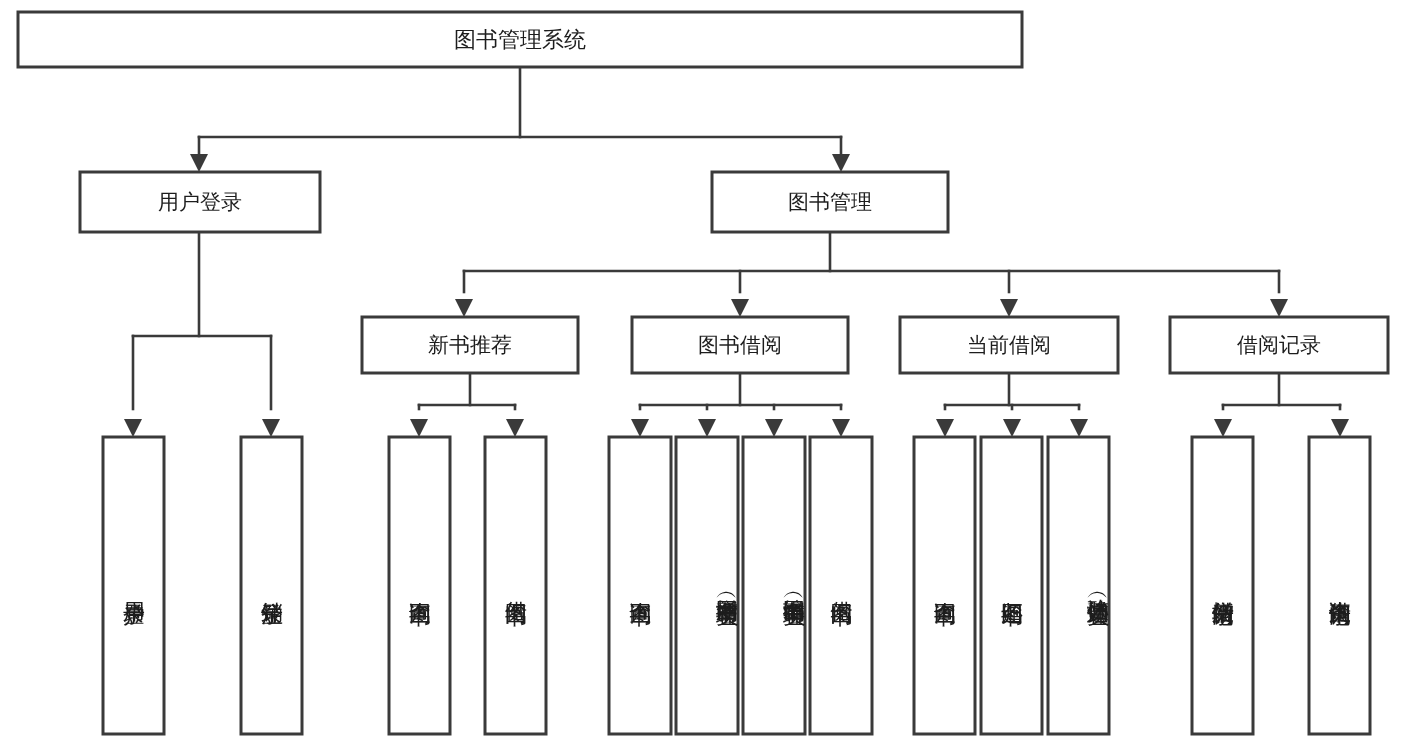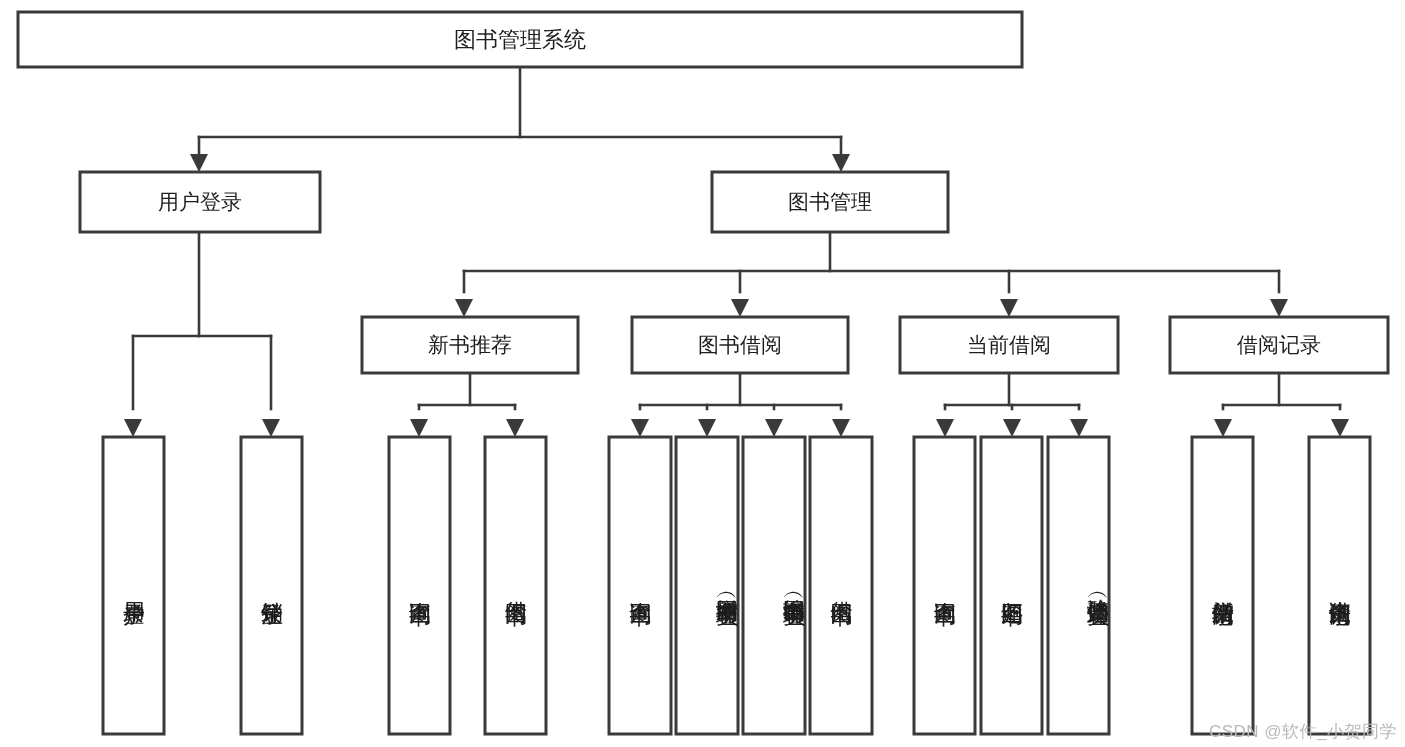--- a/index.html
+++ b/index.html
@@ -251,14 +251,13 @@
   <div class="vlabel" style="left:743px; top:437px; width:62px; height:297px; align-items:flex-start;">编辑图书（管理员）</div>
   <div class="vlabel" style="left:810px; top:437px; width:62px; height:297px;">借阅图书</div>
 
   <div class="vlabel" style="left:914px; top:437px; width:61px; height:297px;">查询图书</div>
   <div class="vlabel" style="left:981px; top:437px; width:61px; height:297px;">归还图书</div>
   <div class="vlabel" style="left:1048px; top:437px; width:61px; height:297px; align-items:flex-start;">确认归还（管理员）</div>
 
   <div class="vlabel" style="left:1192px; top:437px; width:61px; height:297px;">新增借阅记录</div>
   <div class="vlabel" style="left:1309px; top:437px; width:61px; height:297px;">查询借阅记录</div>
 
-  <div class="watermark">CSDN @软件_小贺同学</div>
 </div>
 
 </body></html>

